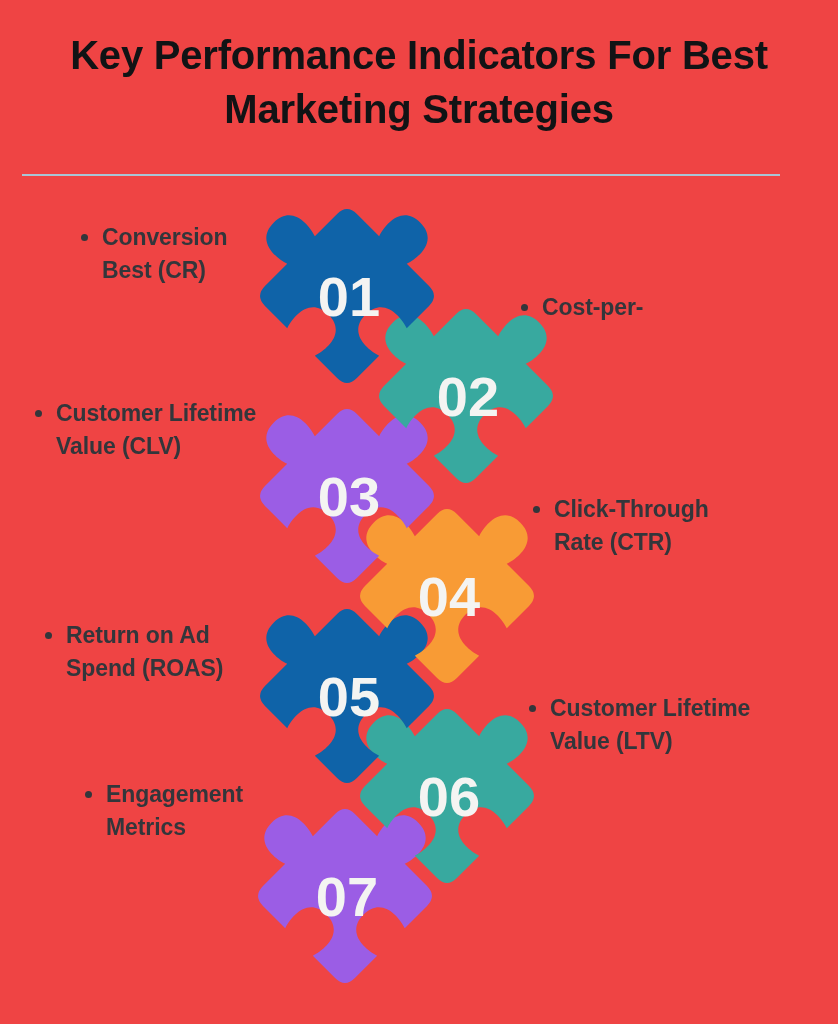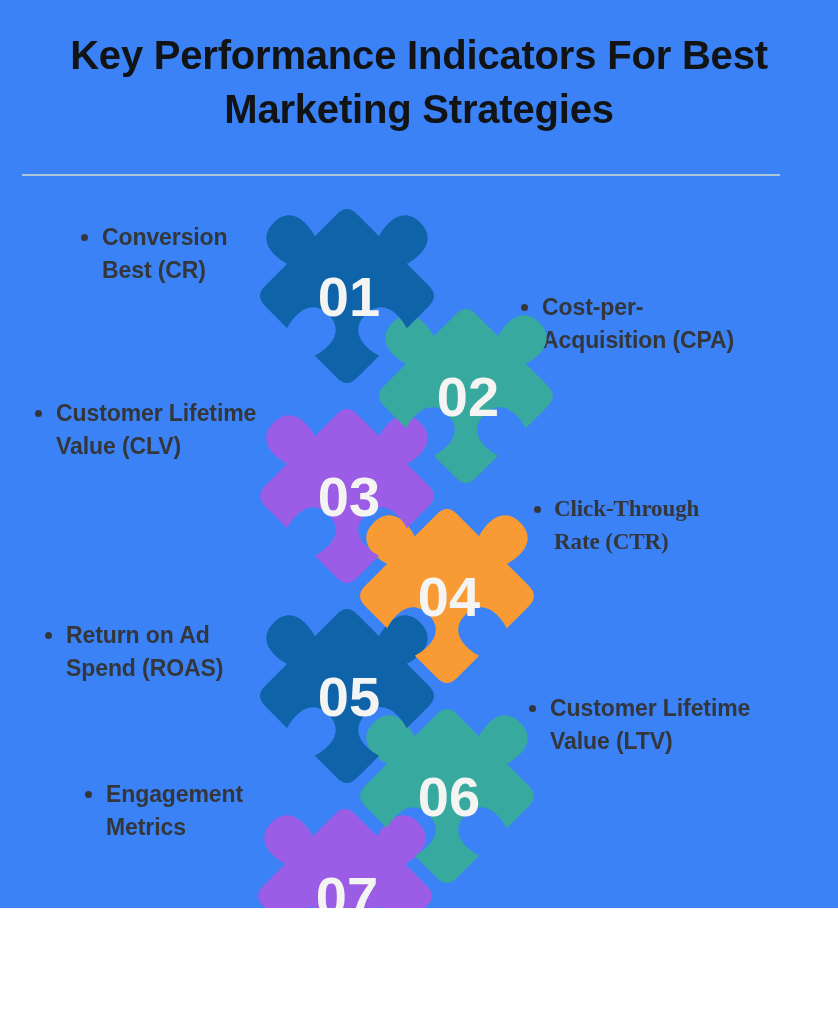--- a/index.html
+++ b/index.html
@@ -7,22 +7,22 @@
     margin: 0;
     padding: 0;
     background: #ffffff;
   }
   body {
     font-family: "Liberation Sans", sans-serif;
   }
   #poster {
     position: relative;
     width: 838px;
-    height: 908px;
-    background: #3b82f6;
+    height: 1024px;
+    background: #ef4444;
     overflow: hidden;
   }
 
   
   #header {
     position: absolute;
     left: 0;
     top: 28px;
     width: 838px;
     text-align: center;
@@ -180,29 +180,29 @@
     </div>
 
   <div id="labels-layer">
       <div class="kpi-label left" style="left: 72px; top: 213px; width: 200px;">
         <ul>
           <li><span>Conversion</span><br><span>Best (CR)</span></li>
         </ul>
       </div>
       <div class="kpi-label right" style="left: 512px; top: 283px; width: 300px;">
         <ul>
-          <li><span>Cost-per-</span><br><span>Acquisition (CPA)</span></li>
+          <li><span>Cost-per-</span><br></li>
         </ul>
       </div>
       <div class="kpi-label left" style="left: 26px; top: 389px; width: 300px;">
         <ul>
           <li><span>Customer Lifetime</span><br><span>Value (CLV)</span></li>
         </ul>
       </div>
-      <div class="kpi-label right" style="left: 524px; top: 485px; width: 280px; font-family: Liberation Serif, serif;">
+      <div class="kpi-label right" style="left: 524px; top: 485px; width: 280px;">
         <ul>
           <li><span>Click-Through</span><br><span>Rate (CTR)</span></li>
         </ul>
       </div>
       <div class="kpi-label left" style="left: 36px; top: 611px; width: 270px;">
         <ul>
           <li><span>Return on Ad</span><br><span>Spend (ROAS)</span></li>
         </ul>
       </div>
       <div class="kpi-label right" style="left: 520px; top: 684px; width: 300px;">

